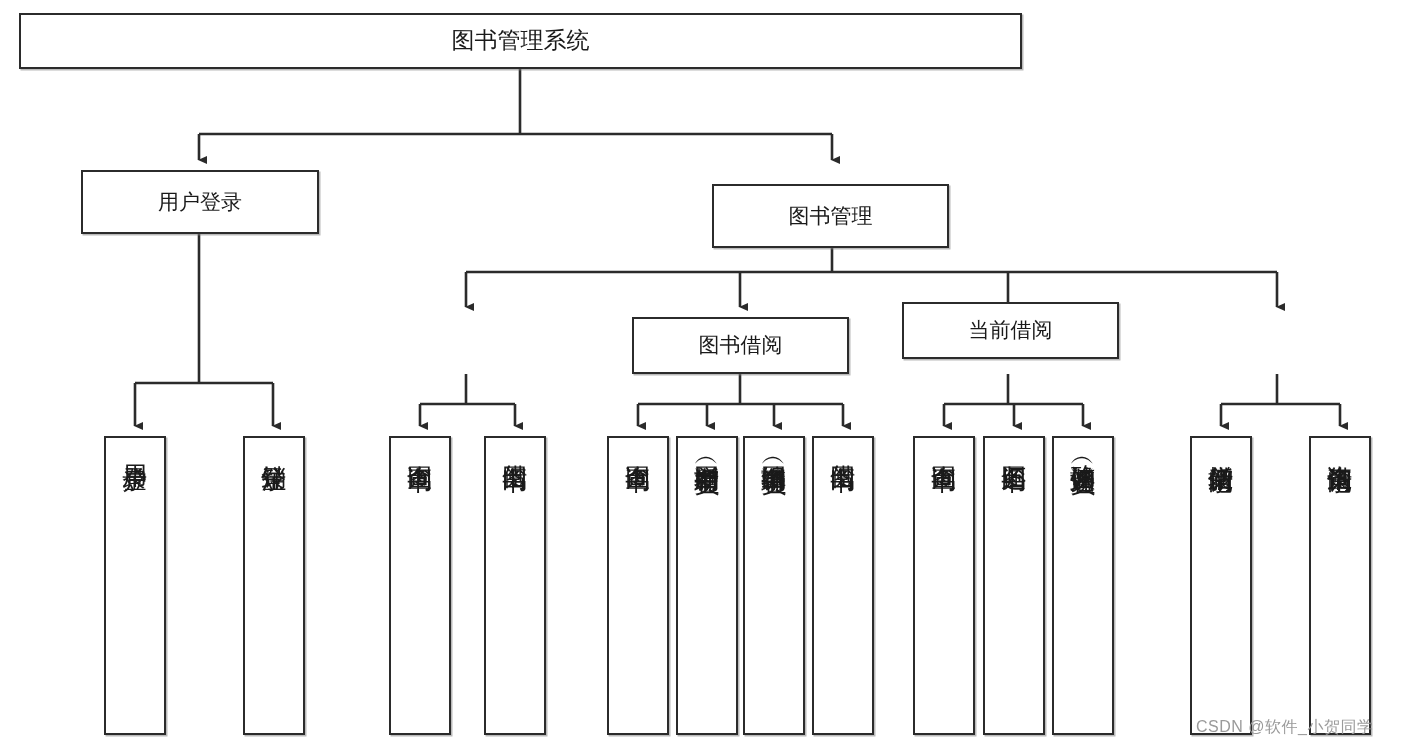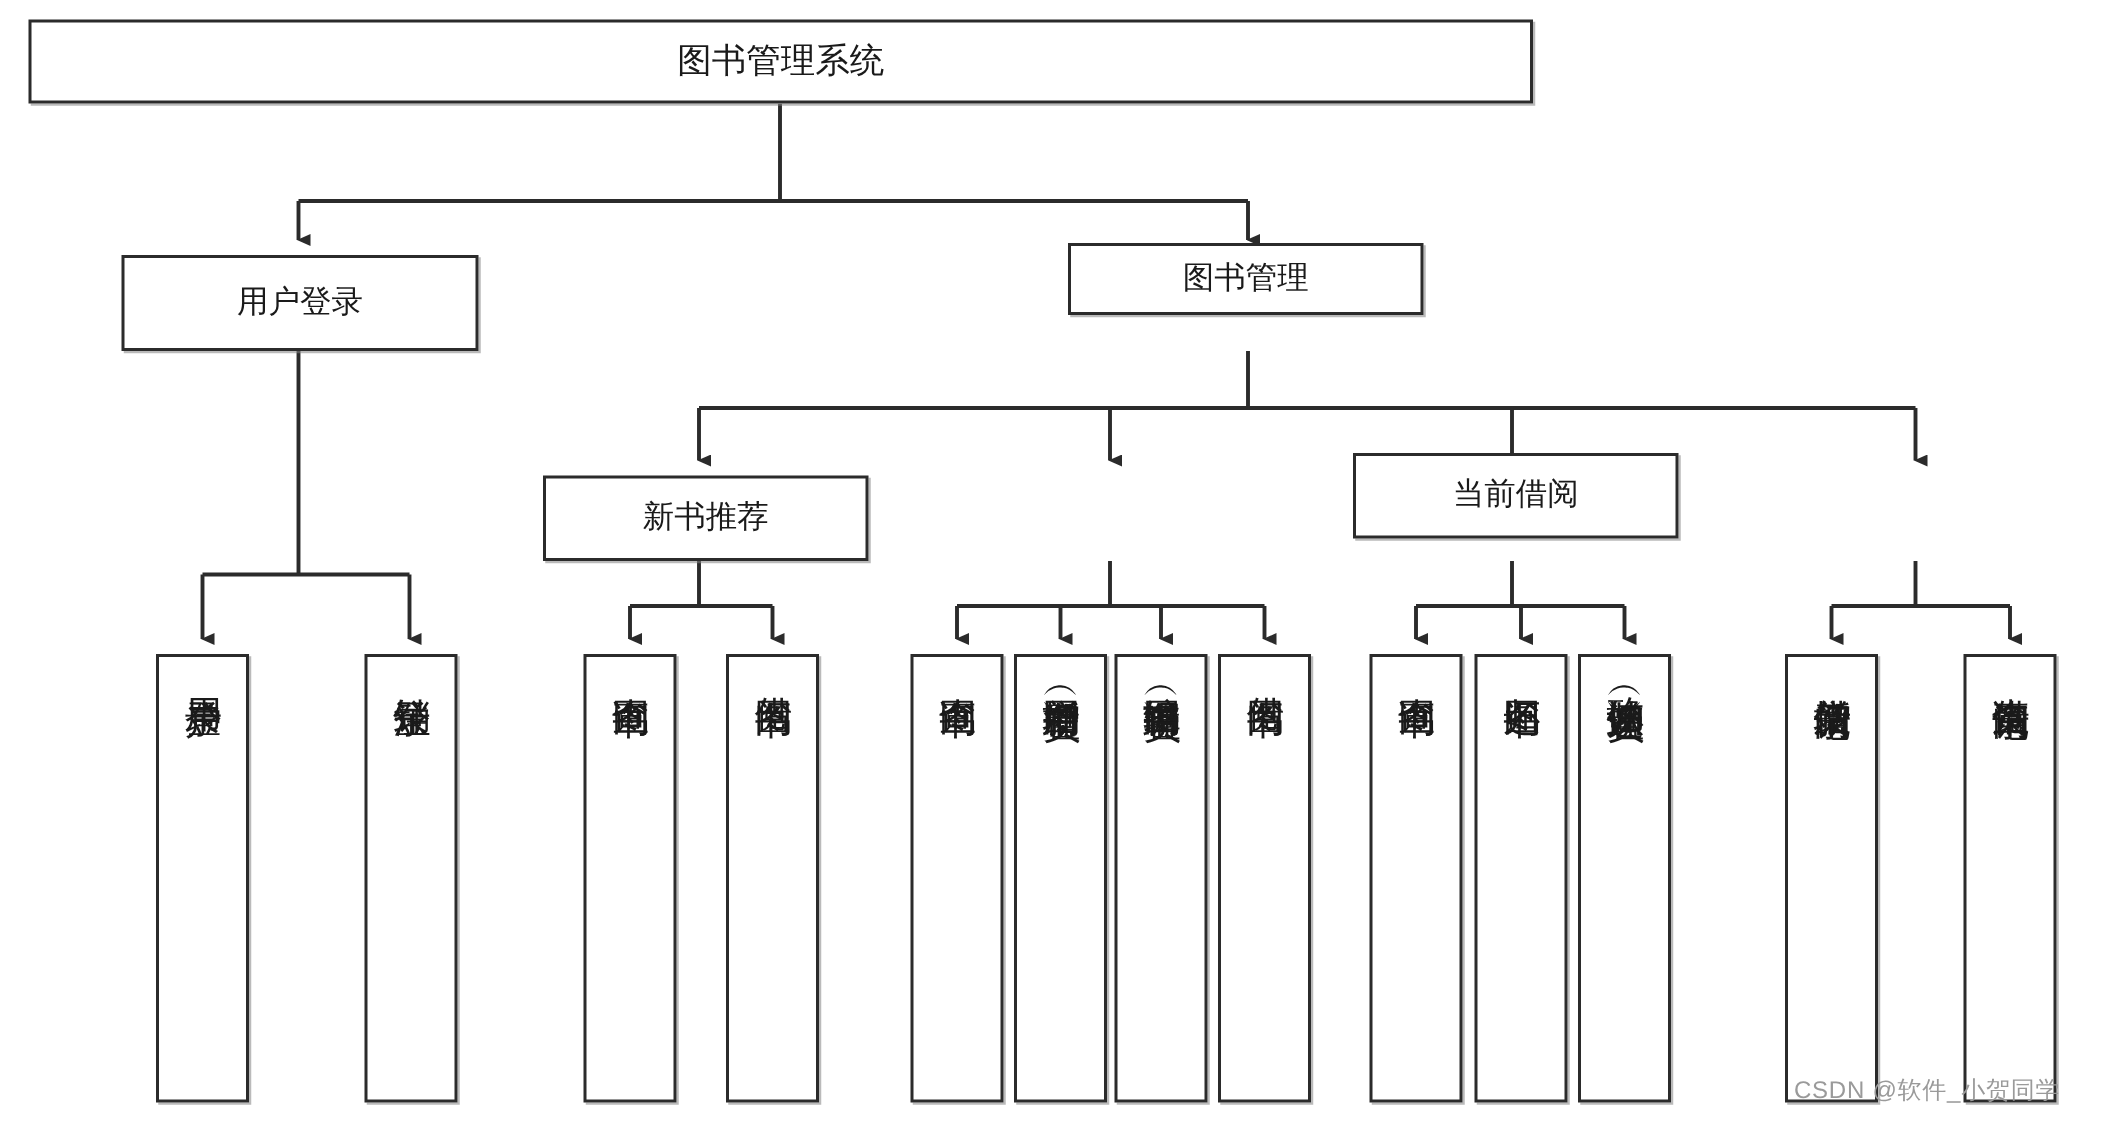--- a/index.html
+++ b/index.html
@@ -135,26 +135,26 @@
     </g>
   </svg>
 
   <div class="node-box level-0" style="left:19px; top:13px; width:1003px; height:56px;">
     <span class="node-label">图书管理系统</span>
   </div>
 
   <div class="node-box level-1" style="left:81px; top:170px; width:238px; height:64px;">
     <span class="node-label">用户登录</span>
   </div>
-  <div class="node-box level-1" style="left:712px; top:162px; width:237px; height:48px;">
+  <div class="node-box level-1" style="left:712px; top:184px; width:237px; height:64px;">
     <span class="node-label">图书管理</span>
   </div>
 
-  <div class="node-box level-2" style="left:362px; top:317px; width:217px; height:57px;">
-    <span class="node-label">新书推荐</span>
+  <div class="node-box level-2" style="left:632px; top:317px; width:217px; height:57px;">
+    <span class="node-label">图书借阅</span>
   </div>
   <div class="node-box level-2" style="left:902px; top:302px; width:217px; height:57px;">
     <span class="node-label">当前借阅</span>
   </div>
 
   <div class="node-box level-3" style="left:104px; top:436px; width:62px; height:299px;">
     <span class="node-label">用户登录</span>
   </div>
   <div class="node-box level-3" style="left:243px; top:436px; width:62px; height:299px;">
     <span class="node-label">注销登录</span>

